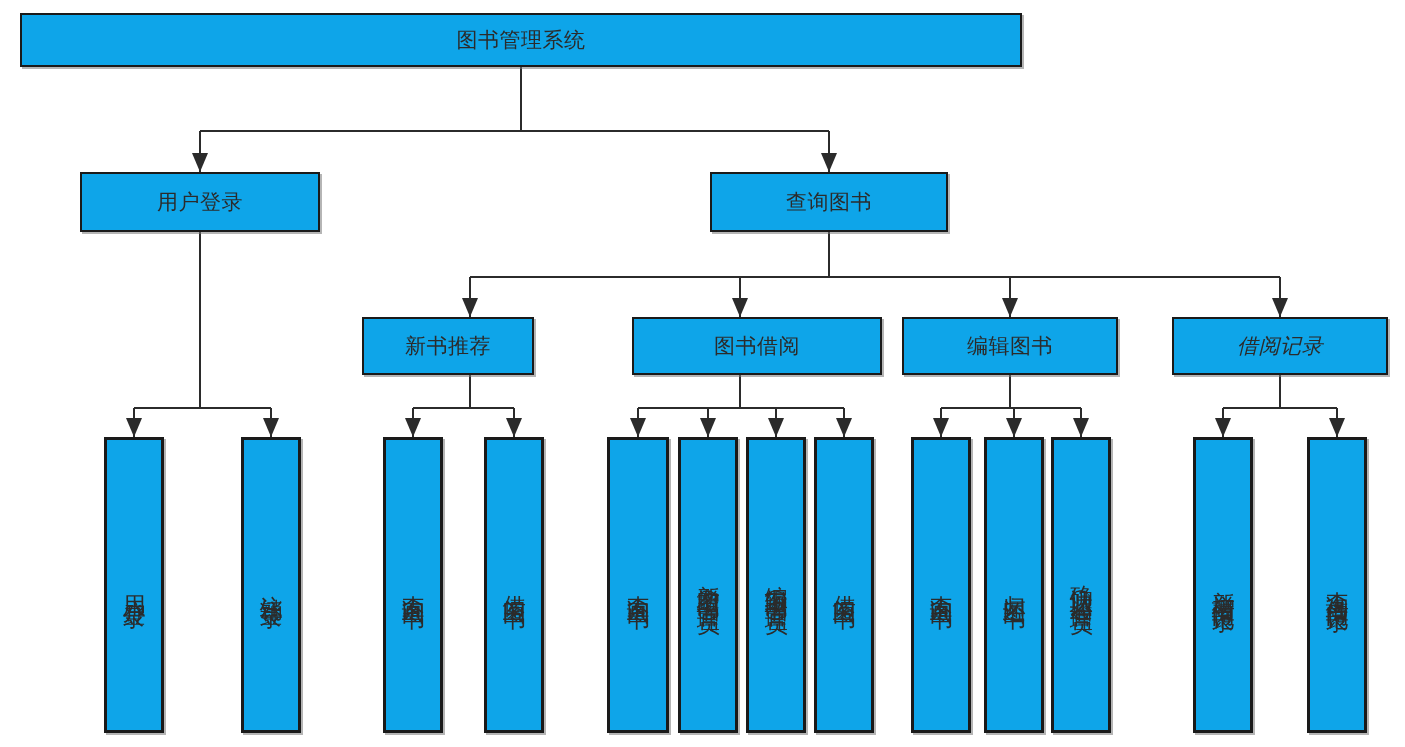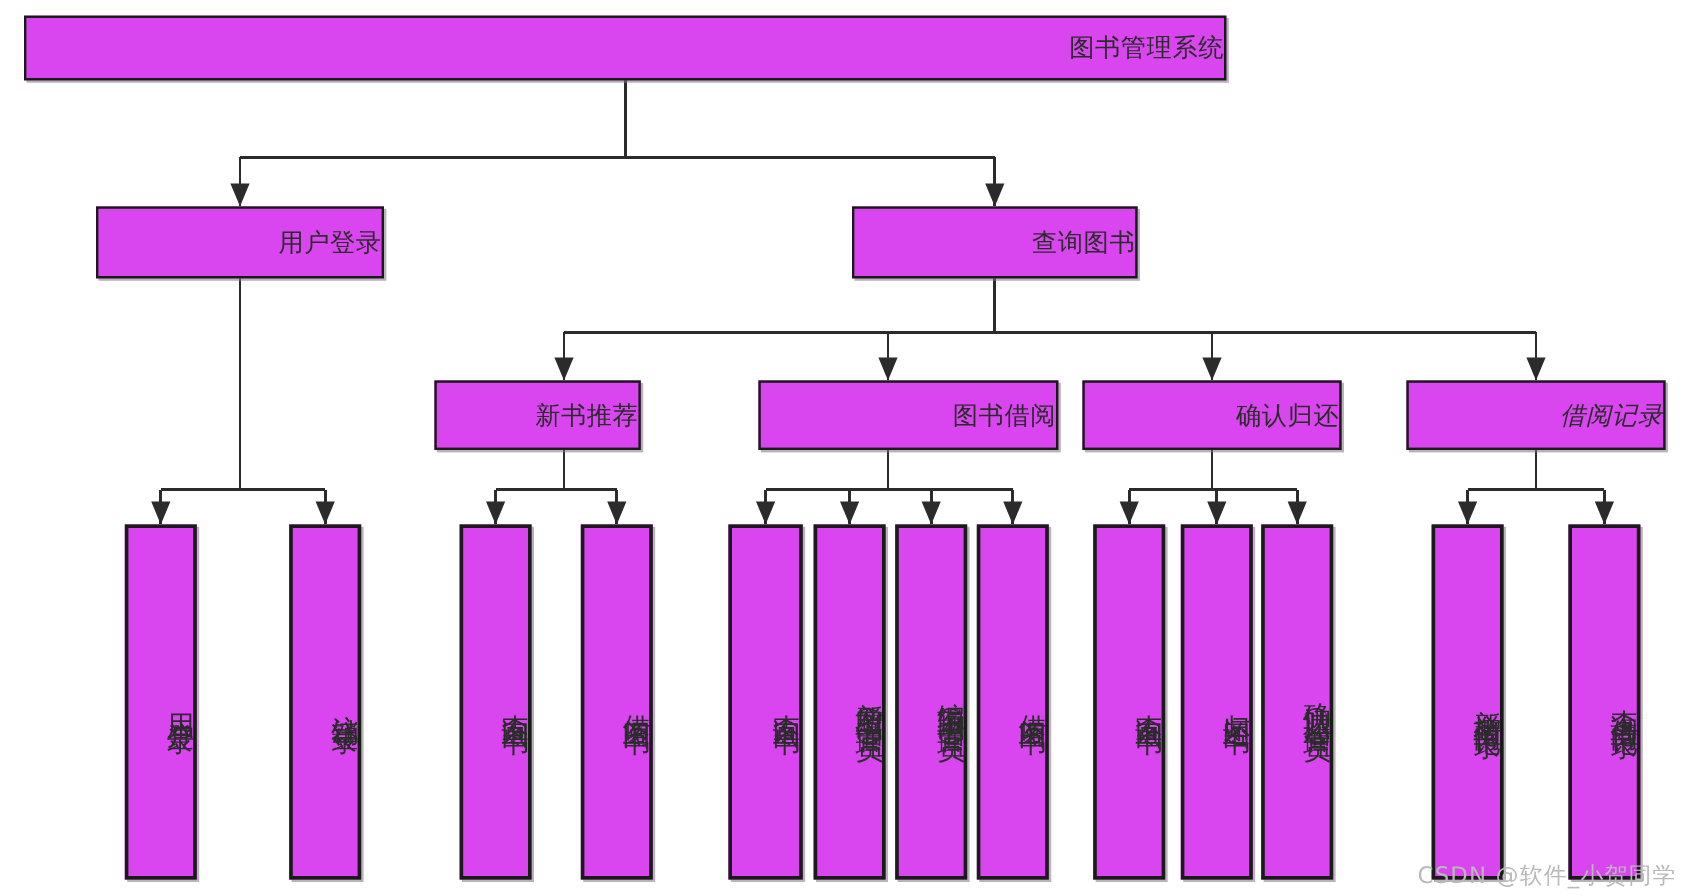--- a/index.html
+++ b/index.html
@@ -8,24 +8,24 @@
     background:#ffffff;
     font-family:"DejaVu Sans","Liberation Sans",sans-serif;
     overflow:hidden;
   }
   #stage{position:relative;width:1405px;height:747px;}
   svg#wires{position:absolute;left:0;top:0;width:1405px;height:747px;}
 
   .node{
     position:absolute;
     box-sizing:border-box;
-    background:#d946ef;
+    background:#0ea5e9;
     border:2px solid #1a1a1a;
     box-shadow:2px 2px 0 rgba(120,120,120,.55);
-    display:flex;align-items:center;justify-content:flex-end;
+    display:flex;align-items:center;justify-content:center;
     color:#2b2b2b;
   }
   .node .lbl{
     font-size:21px;
     letter-spacing:.5px;
     white-space:nowrap;
     line-height:1;
   }
   .node.leaf{
     border-width:3px;
@@ -119,21 +119,21 @@
       <div class="node" id="node-bookmgmt" style="left: 710px; top: 172px; width: 238px; height: 60px;">
         <span class="lbl">查询图书</span>
       </div>
       <div class="node" id="node-newbook" style="left: 362px; top: 317px; width: 172px; height: 58px;">
         <span class="lbl">新书推荐</span>
       </div>
       <div class="node" id="node-borrow" style="left: 632px; top: 317px; width: 250px; height: 58px;">
         <span class="lbl">图书借阅</span>
       </div>
       <div class="node" id="node-current" style="left: 902px; top: 317px; width: 216px; height: 58px;">
-        <span class="lbl">确认归还</span>
+        <span class="lbl">编辑图书</span>
       </div>
       <div class="node" id="node-records" style="left: 1172px; top: 317px; width: 216px; height: 58px; font-style: italic;">
         <span class="lbl">借阅记录</span>
       </div>
       <div class="node leaf" id="node-l-userlogin" style="left: 104px; top: 437px; width: 60px; height: 296px;">
         <span class="lbl">用户登录</span>
       </div>
       <div class="node leaf" id="node-l-logout" style="left: 241px; top: 437px; width: 60px; height: 296px;">
         <span class="lbl">注销登录</span>
       </div>
@@ -165,14 +165,13 @@
         <span class="lbl">确认归还（管理员）</span>
       </div>
       <div class="node leaf" id="node-l-addrec" style="left: 1193px; top: 437px; width: 60px; height: 296px;">
         <span class="lbl">新增借阅记录</span>
       </div>
       <div class="node leaf" id="node-l-qrec" style="left: 1307px; top: 437px; width: 60px; height: 296px;">
         <span class="lbl">查询借阅记录</span>
       </div>
     </div>
 
-  <div id="watermark">CSDN @软件_小贺同学</div>
 </div>
 
 </body></html>

